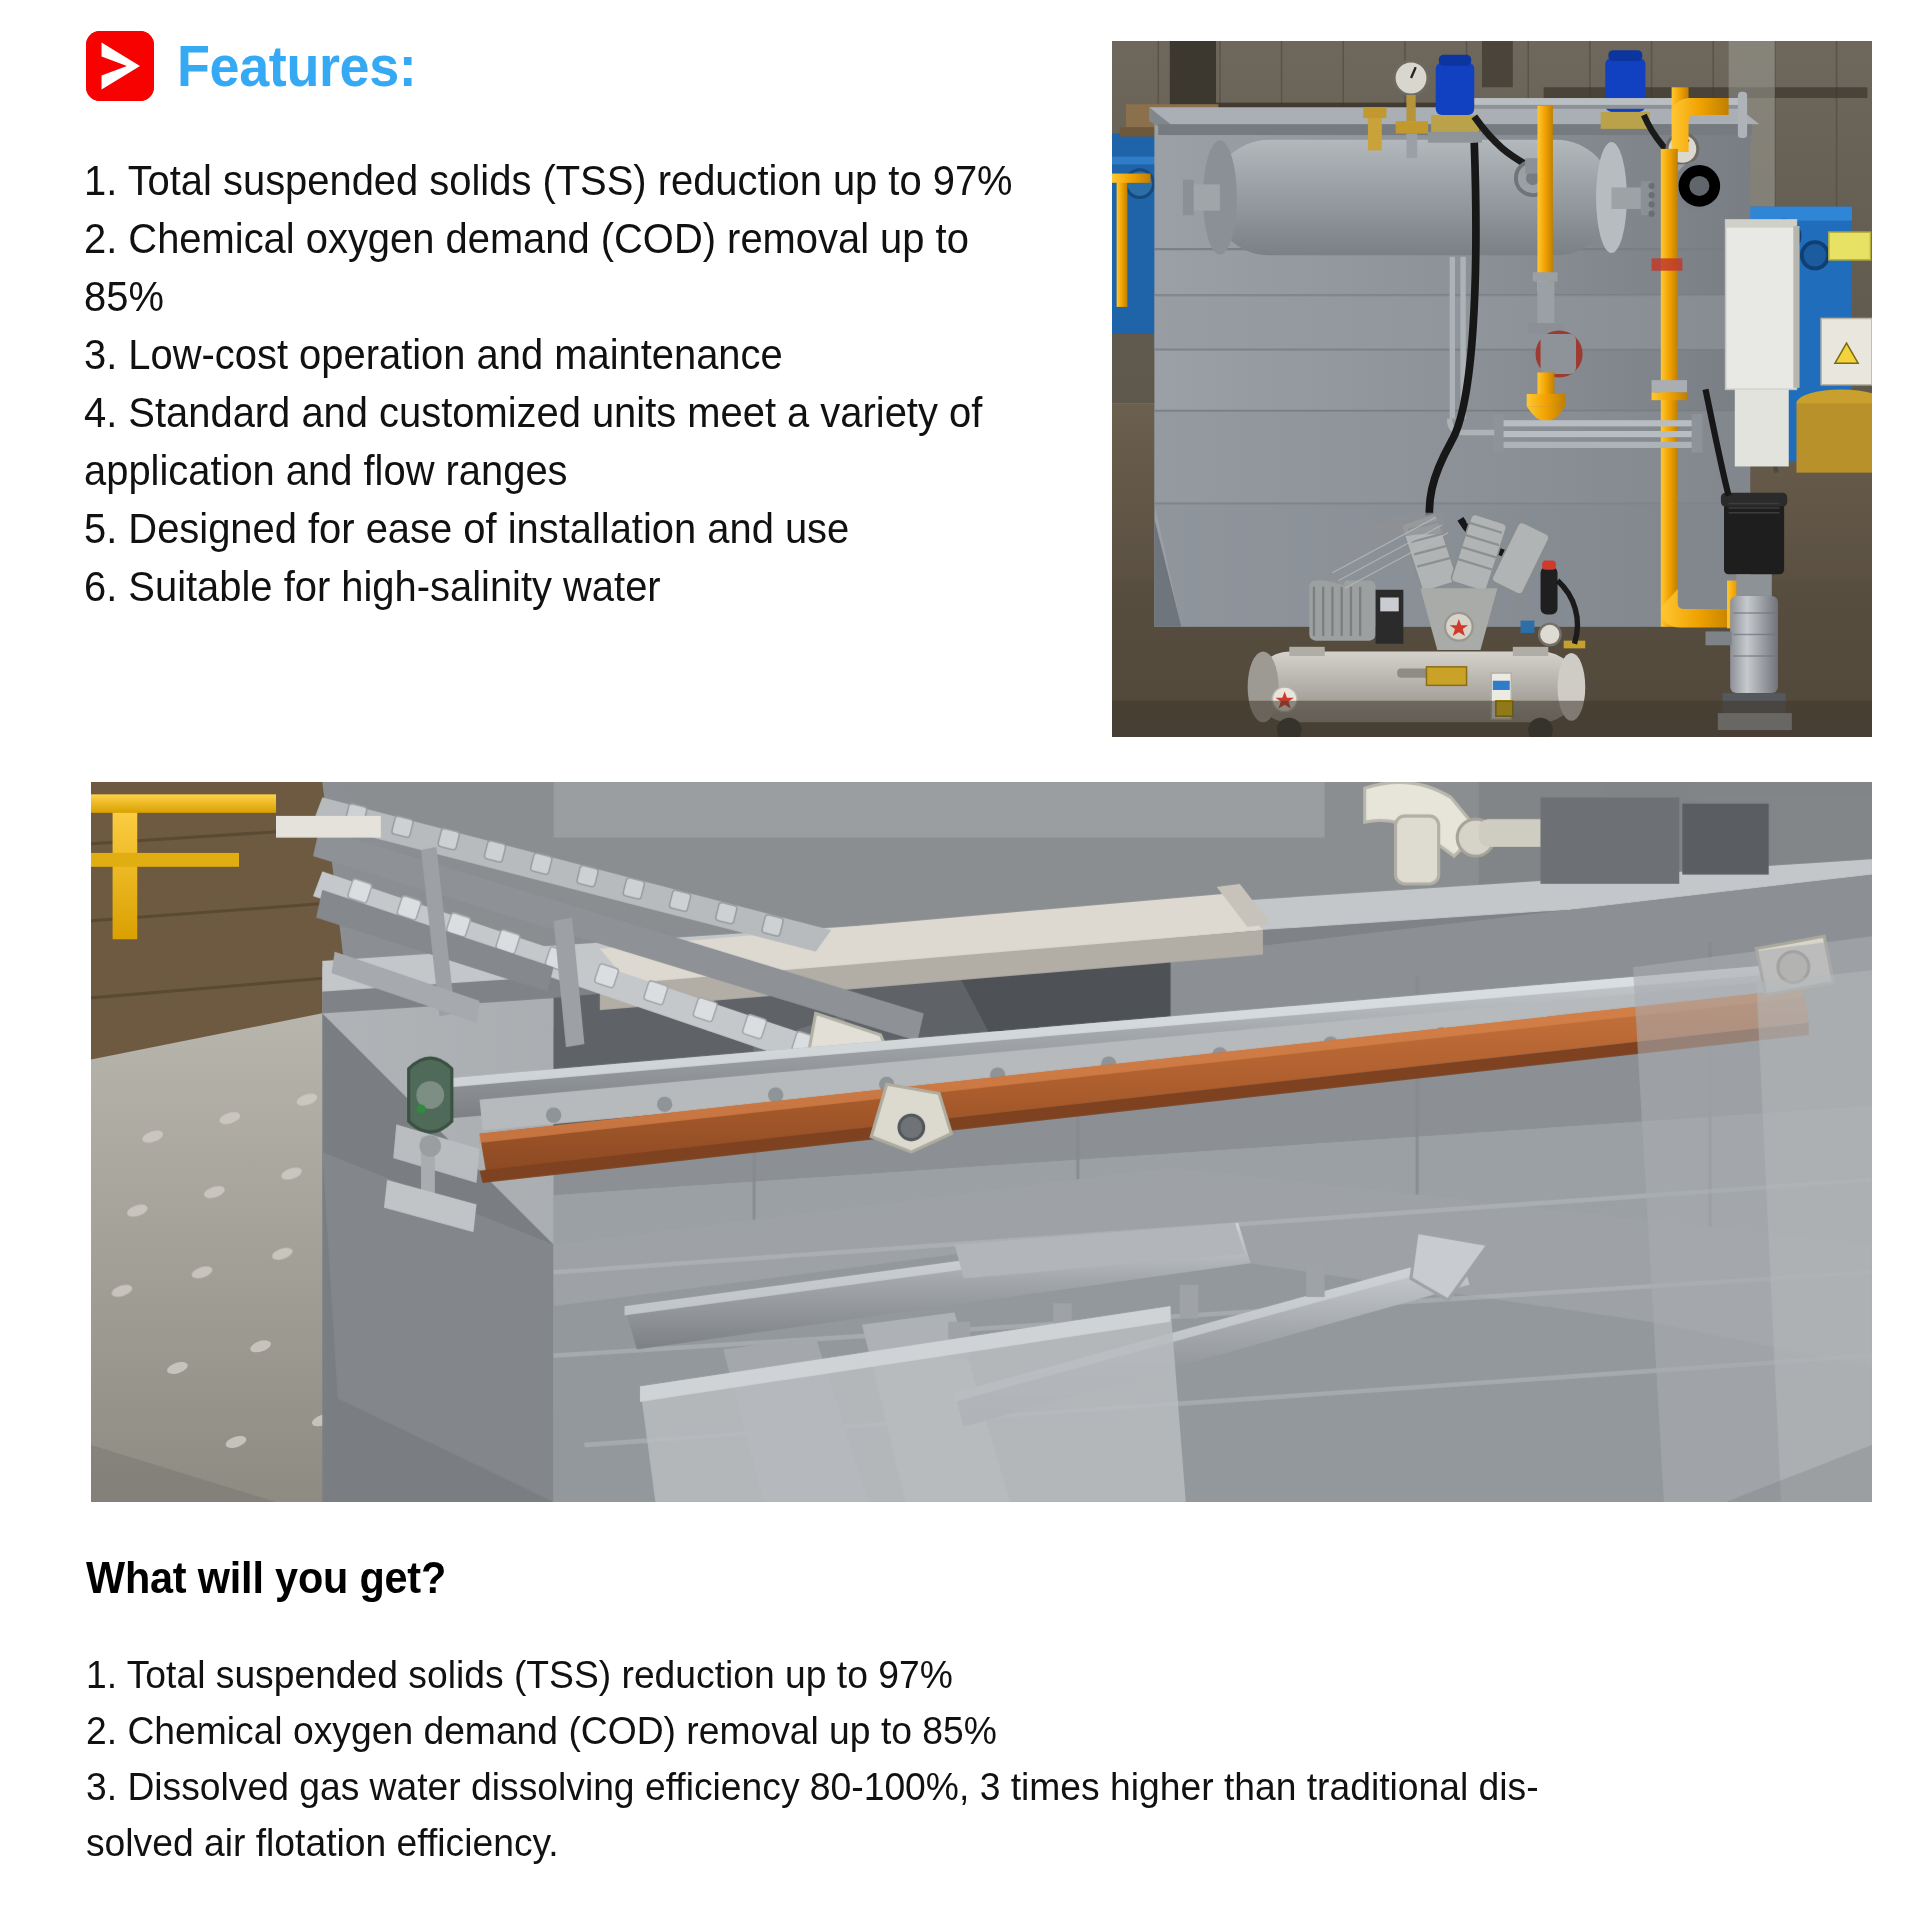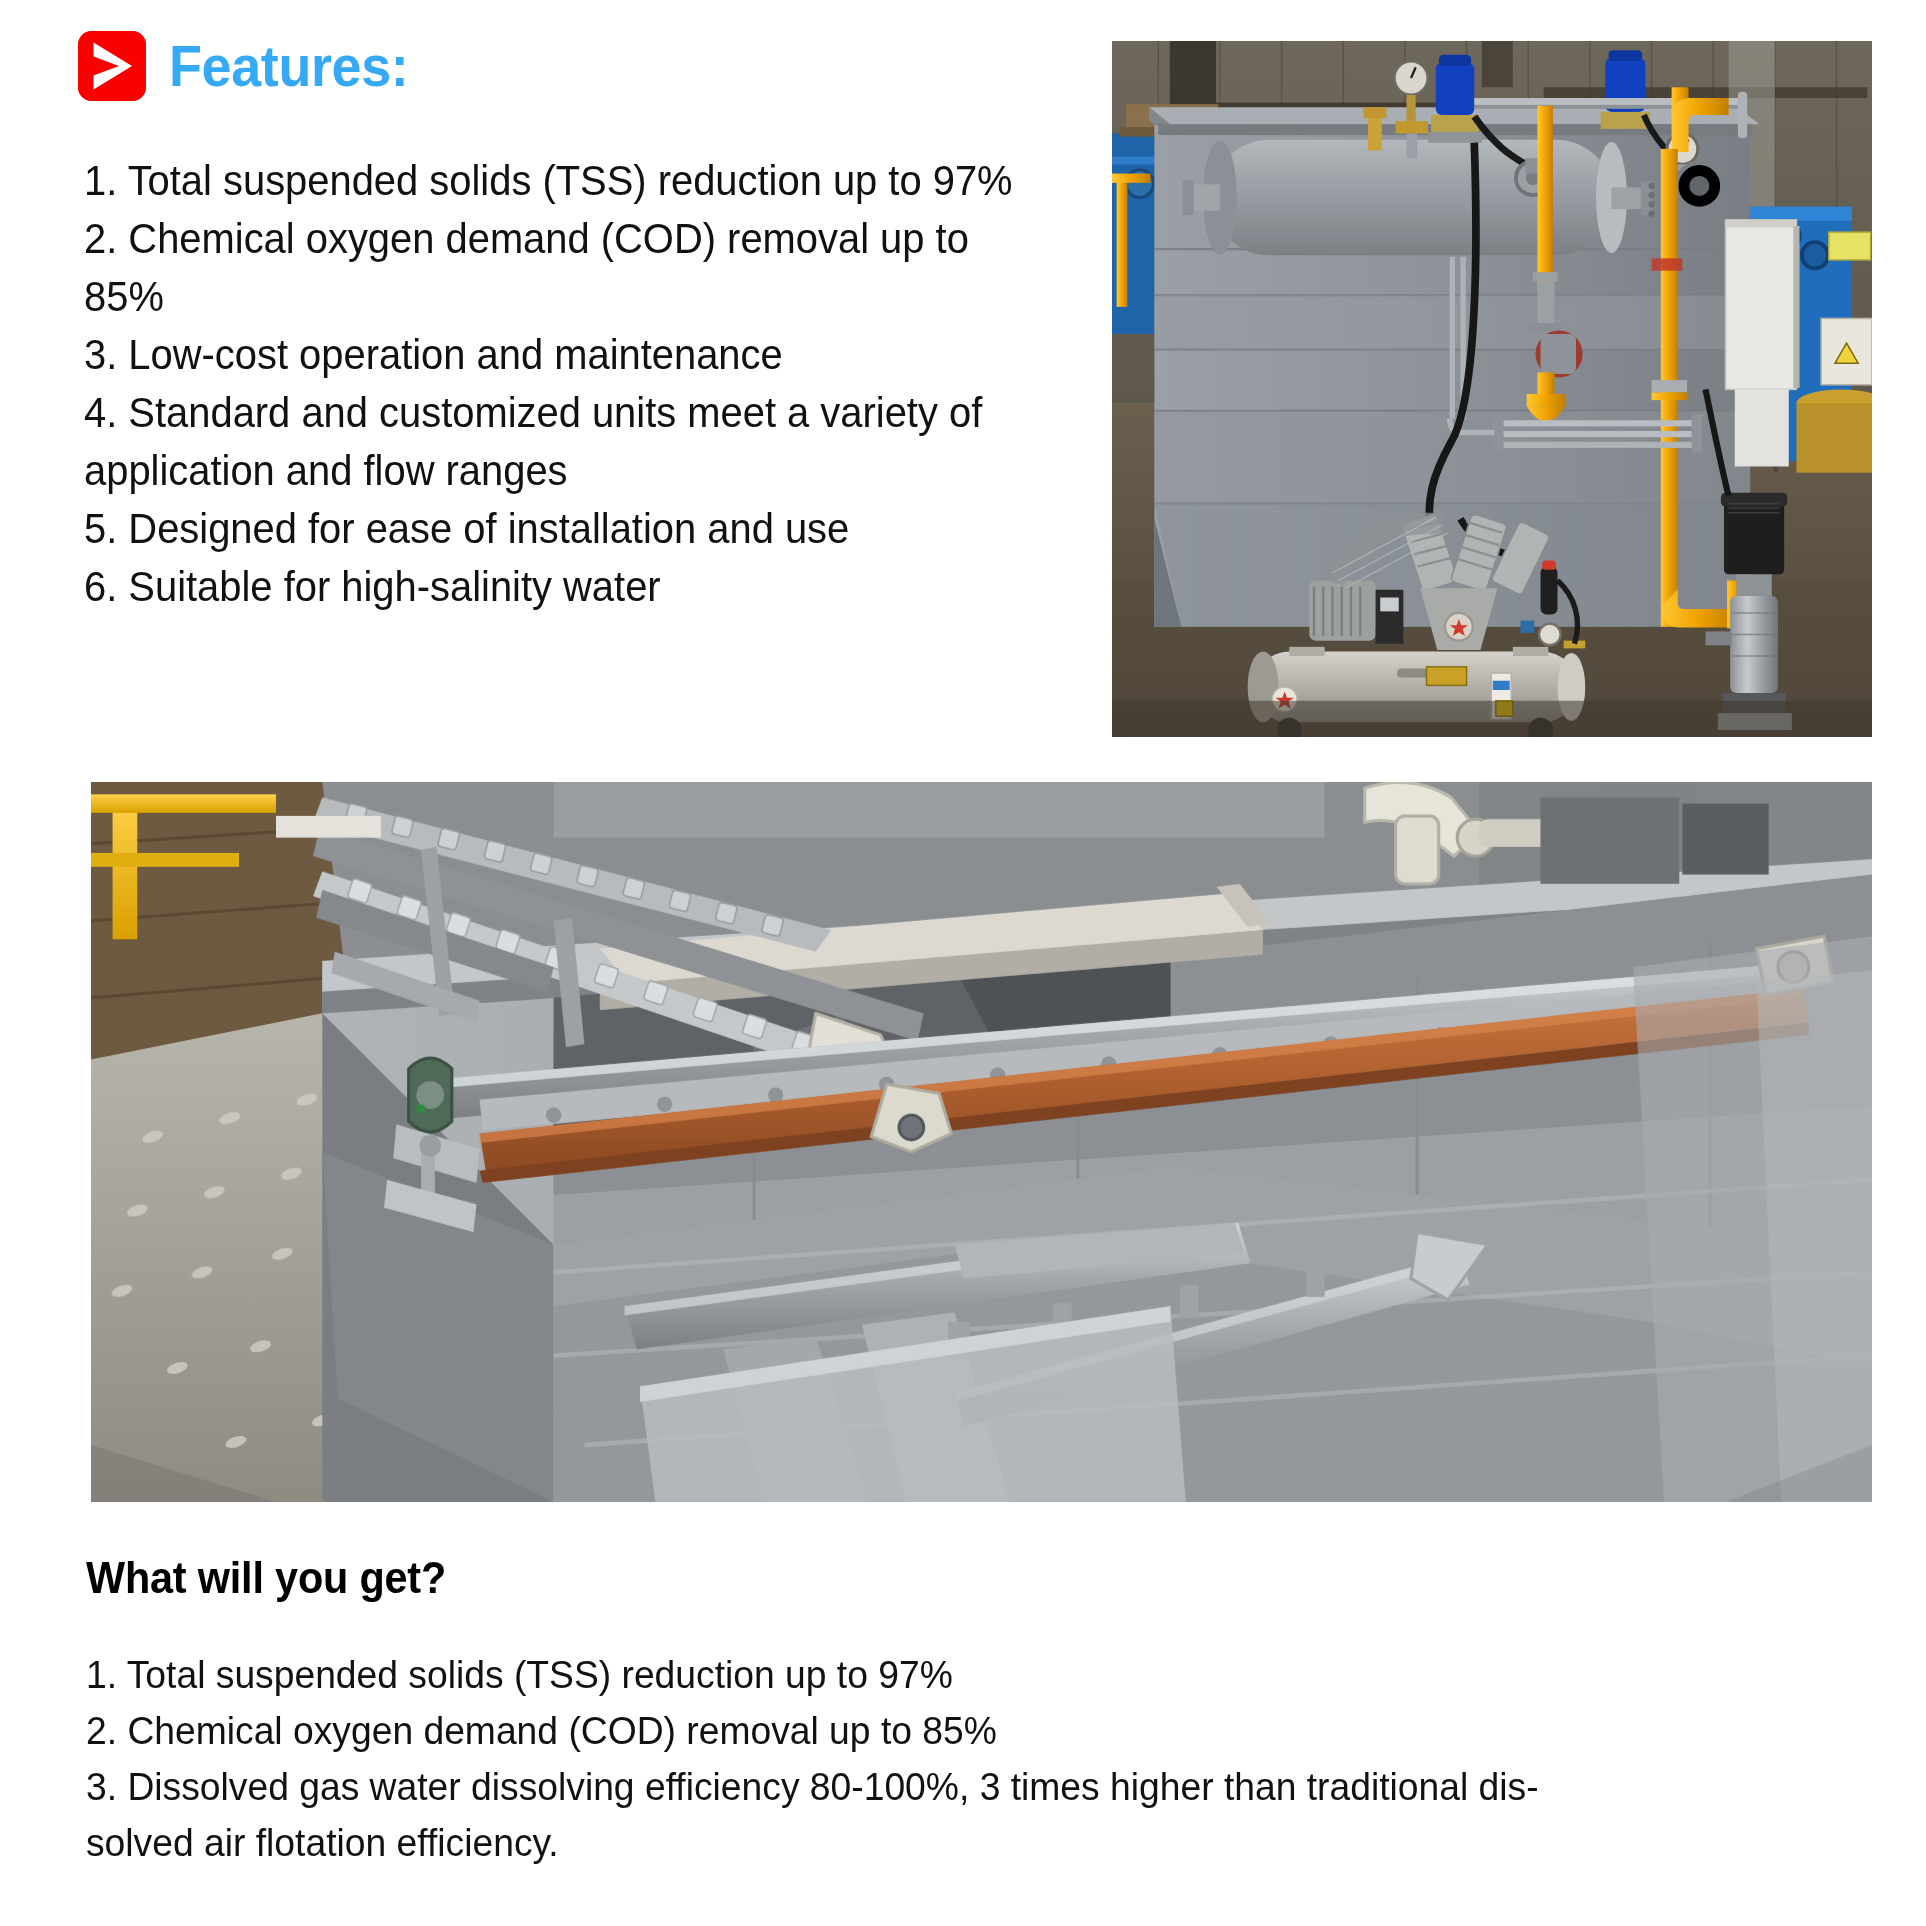--- a/index.html
+++ b/index.html
@@ -13,21 +13,21 @@
     height: 2301px;
     position: relative;
     font-family: "Liberation Sans", sans-serif;
     color: #000000;
     overflow: hidden;
   }
 
   
   .features-header {
     position: absolute;
-    left: 78px;
+    left: 86px;
     top: 31px;
     display: flex;
     align-items: center;
     gap: 23px;
   }
   .logo-badge {
     width: 68px;
     height: 70px;
     background: #F70200;
     border-radius: 14px;

